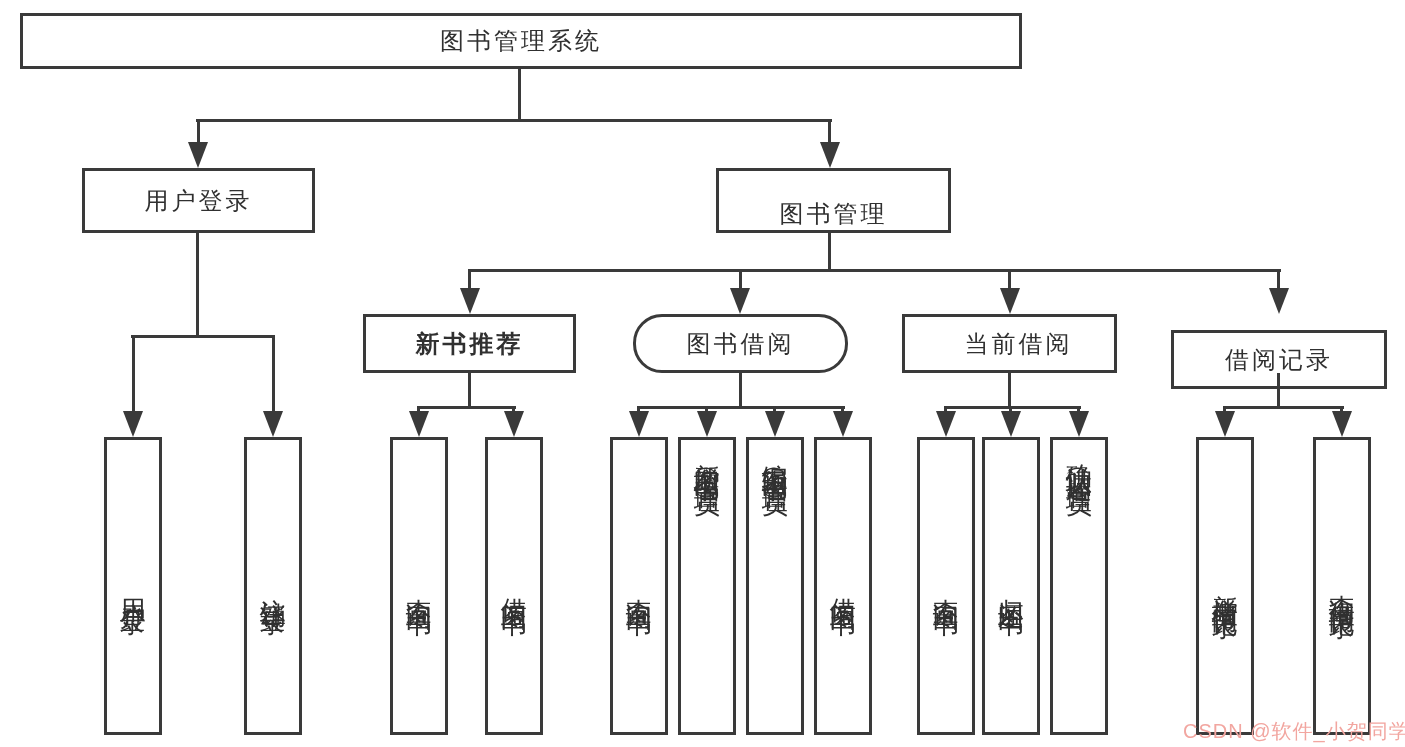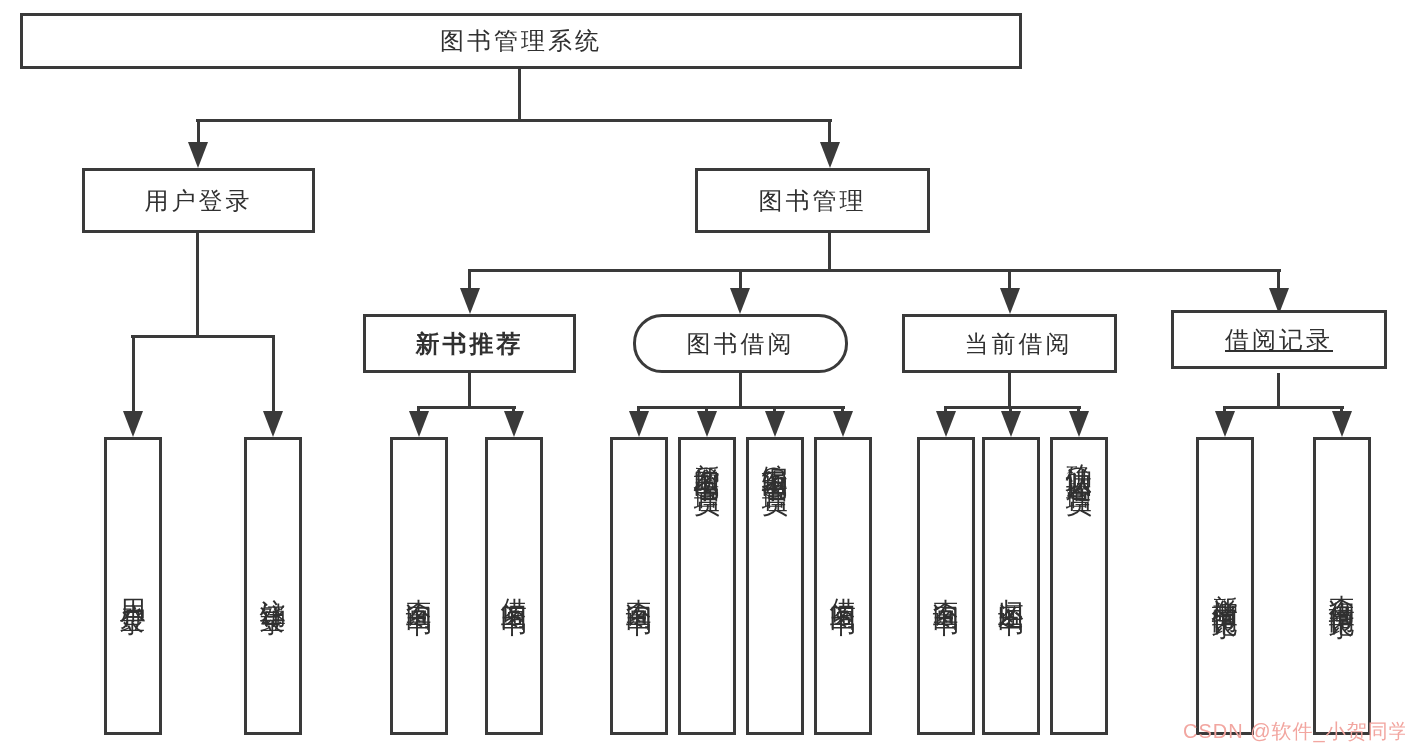--- a/index.html
+++ b/index.html
@@ -78,21 +78,21 @@
   <div class="line" style="left:518px; top:69px;  width:3px;   height:52px;"></div>
   <div class="line" style="left:196px; top:119px; width:636px; height:3px;"></div>
   <div class="line" style="left:197px; top:119px; width:3px;   height:26px;"></div>
   <div class="line" style="left:828px; top:119px; width:3px;   height:26px;"></div>
   <div class="arrow" style="left:188px; top:142px;"></div>
   <div class="arrow" style="left:820px; top:142px;"></div>
 
   <div class="box hbox" style="left:82px; top:168px; width:233px; height:65px;">
     <span>用户登录</span>
   </div>
-  <div class="box hbox" style="left:695px; top:168px; width:235px; height:65px;">
+  <div class="box hbox" style="left:716px; top:168px; width:235px; height:65px;align-items:flex-end;">
     <span>图书管理</span>
   </div>
 
   <div class="line" style="left:196px; top:233px; width:3px;   height:102px;"></div>
   <div class="line" style="left:131px; top:335px; width:144px; height:3px;"></div>
   <div class="line" style="left:132px; top:335px; width:3px;   height:78px;"></div>
   <div class="line" style="left:272px; top:335px; width:3px;   height:78px;"></div>
   <div class="arrow" style="left:123px; top:411px;"></div>
   <div class="arrow" style="left:263px; top:411px;"></div>
 
@@ -109,21 +109,21 @@
 
   <div class="box hbox" style="left:363px; top:314px; width:213px; height:59px;font-weight:bold;">
     <span>新书推荐</span>
   </div>
   <div class="box hbox" style="left:633px; top:314px; width:215px; height:59px;border-radius:29px;">
     <span>图书借阅</span>
   </div>
   <div class="box hbox" style="left:902px; top:314px; width:215px; height:59px;padding-left:18px;">
     <span>当前借阅</span>
   </div>
-  <div class="box hbox" style="left:1171px; top:310px; width:216px; height:59px;text-decoration:underline;">
+  <div class="box hbox" style="left:1171px; top:330px; width:216px; height:59px;">
     <span>借阅记录</span>
   </div>
 
   <div class="line" style="left:468px; top:373px; width:3px;  height:35px;"></div>
   <div class="line" style="left:417px; top:406px; width:99px; height:3px;"></div>
   <div class="line" style="left:417px; top:406px; width:3px;  height:8px;"></div>
   <div class="line" style="left:512px; top:406px; width:3px;  height:8px;"></div>
   <div class="arrow" style="left:409px; top:411px;"></div>
   <div class="arrow" style="left:504px; top:411px;"></div>
 

